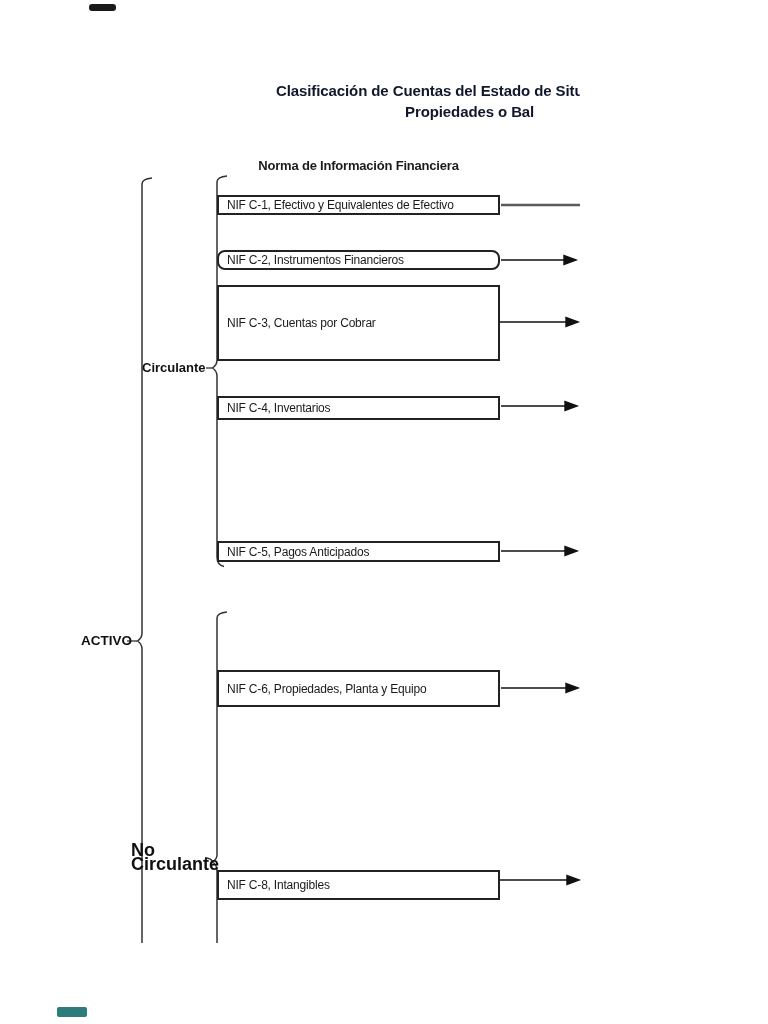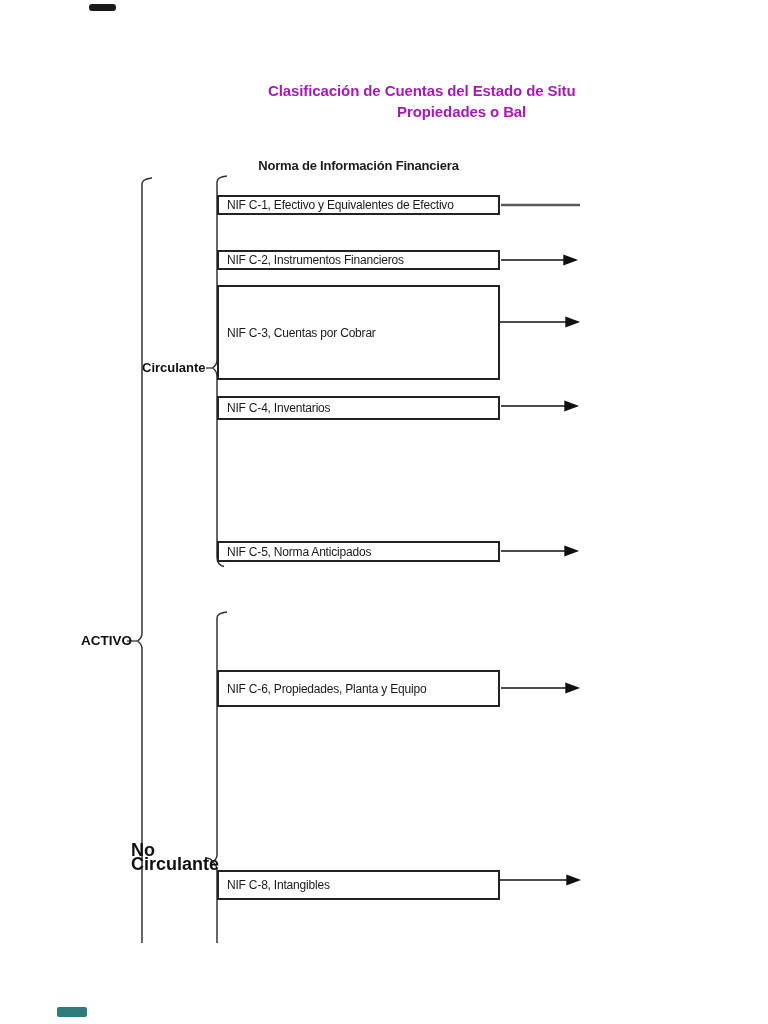--- a/index.html
+++ b/index.html
@@ -1,37 +1,37 @@
 <!DOCTYPE html>
 <html><head>
 <meta charset="utf-8">
 <style>
   html,body{margin:0;padding:0;background:#fff;}
   #page{
     position:relative;width:768px;height:1024px;background:#ffffff;
     font-family:"Liberation Sans", sans-serif;color:#1a1a1a;overflow:hidden;
   }
   #title-clip{position:absolute;left:0;top:0;width:580px;height:150px;overflow:hidden;}
-  .title-line{position:absolute;font-weight:bold;font-size:15px;line-height:19px;letter-spacing:-0.1px;color:#a21caf;white-space:nowrap;}
+  .title-line{position:absolute;font-weight:bold;font-size:15px;line-height:19px;letter-spacing:-0.1px;color:#0f172a;white-space:nowrap;margin-left:8px;}
   #title-l1{left:268px;top:81px;}
   #title-l2{left:397px;top:102px;}
   #col-header{
     position:absolute;left:217px;top:158px;width:283px;text-align:center;
     font-weight:bold;font-size:13px;letter-spacing:-0.2px;color:#1b1b1b;white-space:nowrap;
   }
   .nif-box{
     position:absolute;left:217px;width:283px;box-sizing:border-box;
     border:2px solid #222222;background:#ffffff;
     display:flex;align-items:center;
     font-size:12px;letter-spacing:-0.2px;color:#1a1a1a;
     padding-left:8px;white-space:nowrap;overflow:hidden;
   }
   #box-1{top:195px;height:20px;}
-  #box-2{top:250px;height:20px;}
-  #box-3{top:285px;height:95px;}
+  #box-2{top:250px;height:20px;border-radius:8px;}
+  #box-3{top:285px;height:76px;}
   #box-4{top:396px;height:24px;text-align:right;}
   #box-5{top:541px;height:21px;}
   #box-6{top:670px;height:37px;}
   #box-7{top:870px;height:30px;}
   .tree-label{position:absolute;font-weight:bold;color:#111;white-space:nowrap;}
   #lbl-activo{left:81px;top:633px;font-size:13.5px;}
   #lbl-circulante{left:142px;top:360px;font-size:13px;}
   #lbl-nocirculante{left:131px;top:843px;width:68px;text-align:left;font-size:18px;line-height:14px;white-space:normal;}
   #diagram-svg{position:absolute;left:0;top:0;}
   .page-mark{position:absolute;}
@@ -100,21 +100,21 @@
   <div id="box-2" class="nif-box">
     <span>NIF C-2, Instrumentos Financieros</span>
   </div>
   <div id="box-3" class="nif-box">
     <span>NIF C-3, Cuentas por Cobrar</span>
   </div>
   <div id="box-4" class="nif-box">
     <span>NIF C-4, Inventarios</span>
   </div>
   <div id="box-5" class="nif-box">
-    <span>NIF C-5, Norma Anticipados</span>
+    <span>NIF C-5, Pagos Anticipados</span>
   </div>
   <div id="box-6" class="nif-box">
     <span>NIF C-6, Propiedades, Planta y Equipo</span>
   </div>
   <div id="box-7" class="nif-box">
     <span>NIF C-8, Intangibles</span>
   </div>
 
 </div>
 

